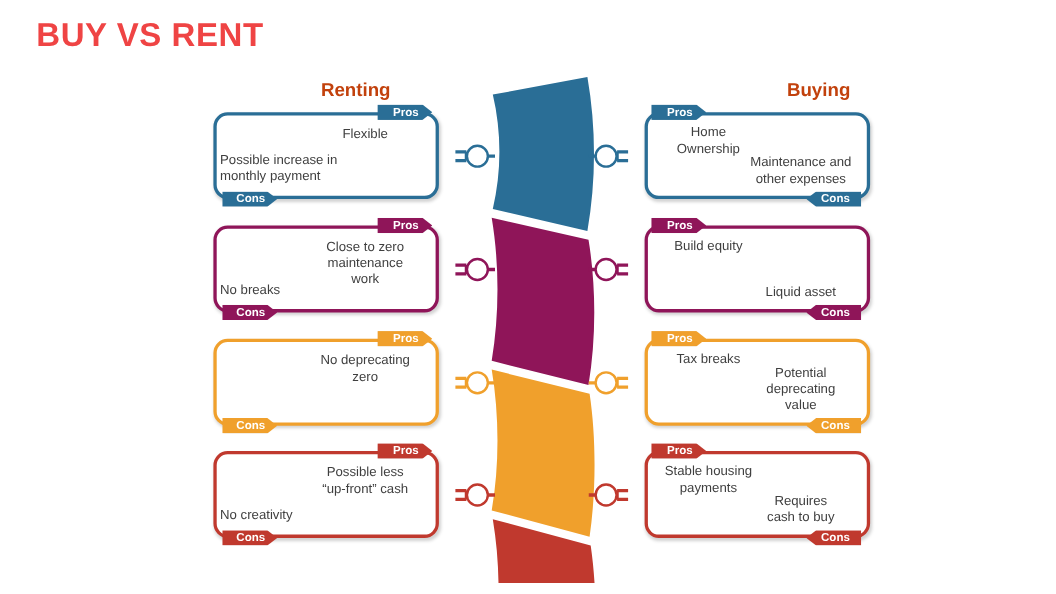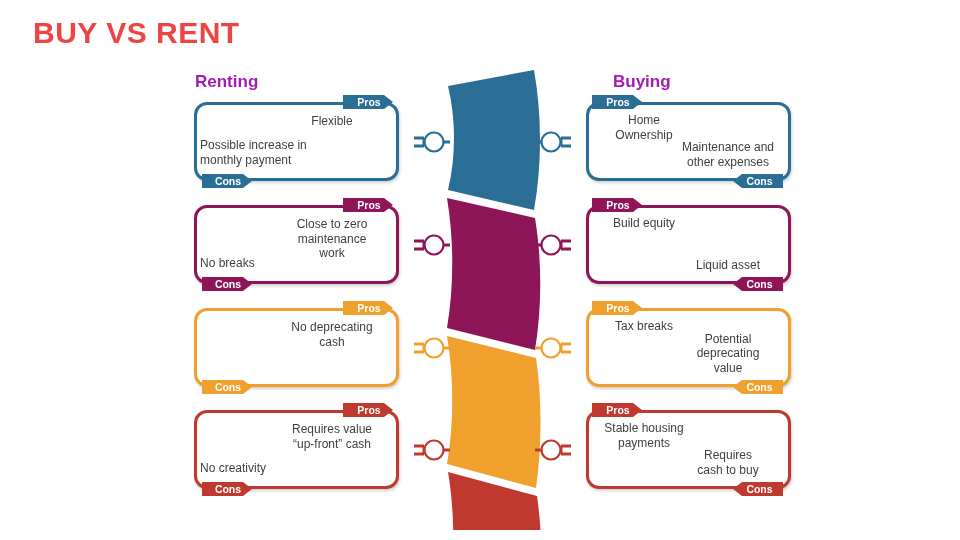--- a/index.html
+++ b/index.html
@@ -24,22 +24,22 @@
     font-weight: bold;
     letter-spacing: 0.5px;
     color: #ef4444;
   }
 
   .column-header {
     position: absolute;
     top: 72px;
     font-size: 17px;
     font-weight: bold;
-    color: #a21caf;
-    text-align: left;
+    color: #c2410c;
+    text-align: right;
     width: 160px;
   }
   #header-renting { left: 195px; }
   #header-buying  { left: 613px; }
 
   
   #center-fan {
     position: absolute;
     left: 430px;
     top: 60px;
@@ -214,21 +214,21 @@
         <circle cx="16" cy="21" r="9.5" fill="#ffffff" stroke="#8f1559" stroke-width="2.2"></circle>
       </svg>
     </div>
   </div>
 <div class="row" id="row-2">
     <div class="card left">
       <div class="card-box" style="border-color: rgb(240, 160, 44);"></div>
       <div class="tag tag-pros point-right" style="background: rgb(240, 160, 44);">Pros</div>
       <div class="tag tag-cons point-right" style="background: rgb(240, 160, 44);">Cons</div>
       <div class="card-text pros-text">No deprecating
-cash</div>
+zero</div>
       <svg class="connector" viewBox="0 0 56 42">
         <path stroke="#f0a02c" stroke-width="3" fill="none" d="M 49.5,21 L 56,21"></path>
         <path stroke="#f0a02c" stroke-width="3" fill="none" d="M 20,17 L 30,17 M 20,25 L 30,25 M 30,17 L 30,25"></path>
         <circle cx="40" cy="21" r="9.5" fill="#ffffff" stroke="#f0a02c" stroke-width="2.2"></circle>
       </svg>
     </div>
     <div class="card right">
       <div class="card-box" style="border-color: rgb(240, 160, 44);"></div>
       <div class="tag tag-pros point-right" style="background: rgb(240, 160, 44);">Pros</div>
       <div class="tag tag-cons point-left" style="background: rgb(240, 160, 44);">Cons</div>
@@ -241,21 +241,21 @@
         <path stroke="#f0a02c" stroke-width="3" fill="none" d="M 26,17 L 36,17 M 26,25 L 36,25 M 26,17 L 26,25"></path>
         <circle cx="16" cy="21" r="9.5" fill="#ffffff" stroke="#f0a02c" stroke-width="2.2"></circle>
       </svg>
     </div>
   </div>
 <div class="row" id="row-3">
     <div class="card left">
       <div class="card-box" style="border-color: rgb(192, 57, 46);"></div>
       <div class="tag tag-pros point-right" style="background: rgb(192, 57, 46);">Pros</div>
       <div class="tag tag-cons point-right" style="background: rgb(192, 57, 46);">Cons</div>
-      <div class="card-text pros-text">Requires value
+      <div class="card-text pros-text">Possible less
 “up-front” cash</div>
       <div class="card-text cons-text">No creativity</div>
       <svg class="connector" viewBox="0 0 56 42">
         <path stroke="#c0392e" stroke-width="3" fill="none" d="M 49.5,21 L 56,21"></path>
         <path stroke="#c0392e" stroke-width="3" fill="none" d="M 20,17 L 30,17 M 20,25 L 30,25 M 30,17 L 30,25"></path>
         <circle cx="40" cy="21" r="9.5" fill="#ffffff" stroke="#c0392e" stroke-width="2.2"></circle>
       </svg>
     </div>
     <div class="card right">
       <div class="card-box" style="border-color: rgb(192, 57, 46);"></div>

